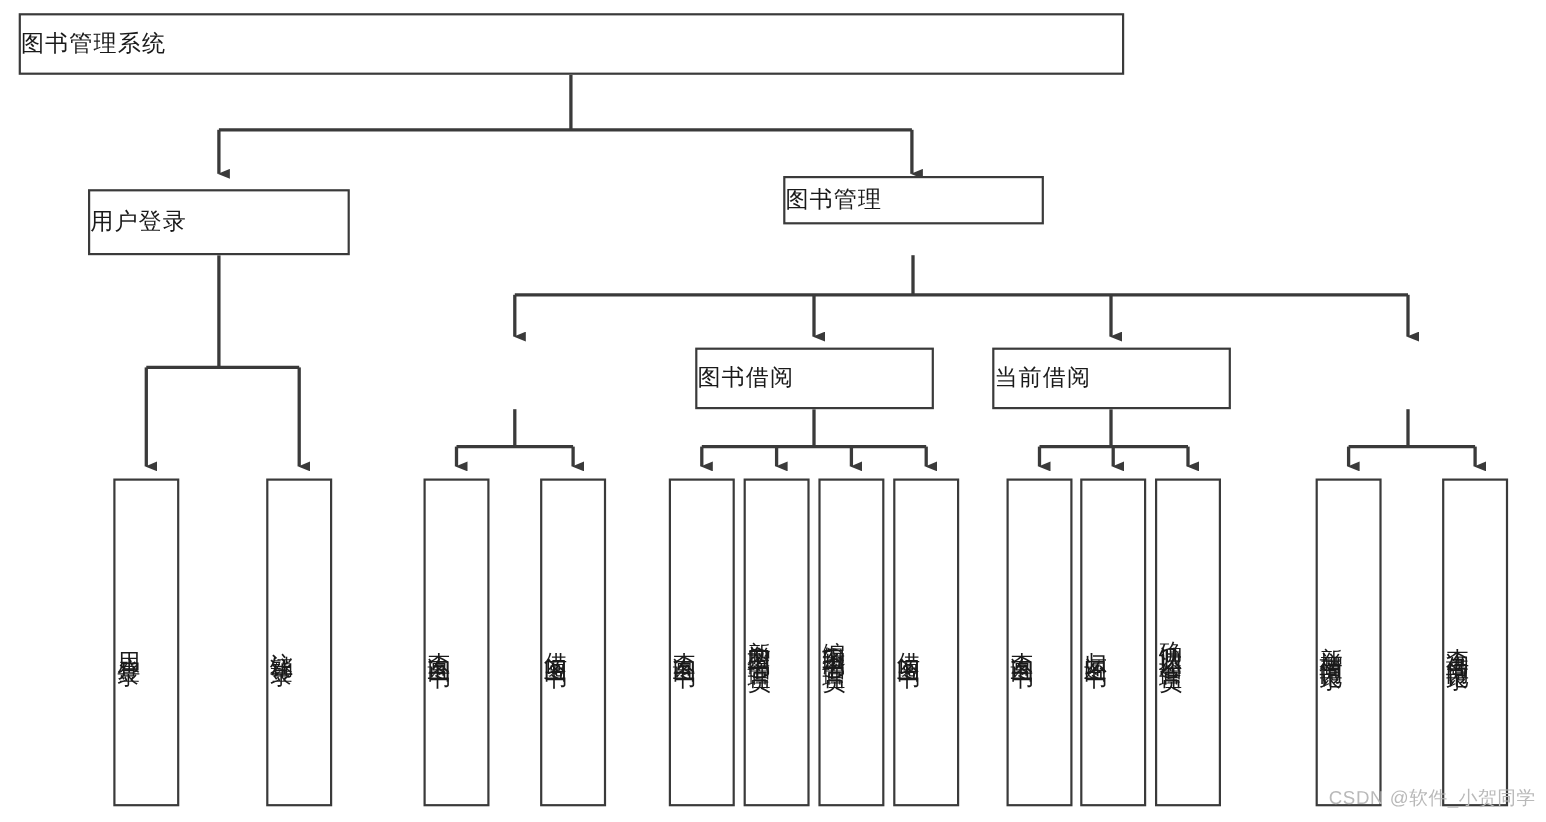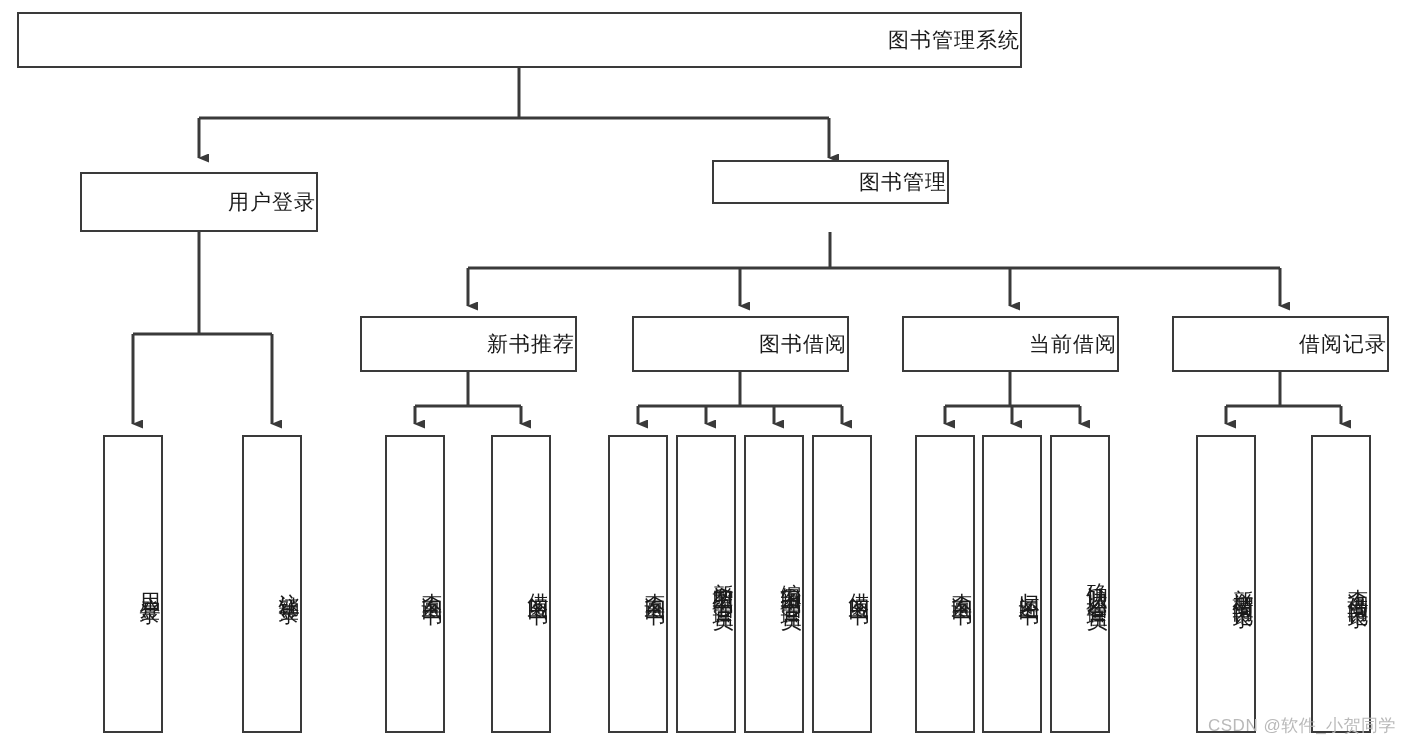--- a/index.html
+++ b/index.html
@@ -25,21 +25,21 @@
     height: 747px;
     pointer-events: none;
   }
   .node {
     position: absolute;
     box-sizing: border-box;
     border: 2px solid #3a3a3a;
     background: #ffffff;
     display: flex;
     align-items: center;
-    justify-content: flex-end;
+    justify-content: flex-start;
     color: #1a1a1a;
   }
   .node.h {
     font-size: 21px;
     letter-spacing: 1px;
     line-height: 1.2;
   }
   .node.v {
     font-size: 21px;
   }
@@ -121,31 +121,25 @@
     <span>图书管理系统</span>
   </div>
 
   <div class="node h" style="left:80px; top:172px; width:238px; height:60px;">
     <span>用户登录</span>
   </div>
   <div class="node h" style="left:712px; top:160px; width:237px; height:44px;">
     <span>图书管理</span>
   </div>
 
-  <div class="node h" style="left:360px; top:316px; width:217px; height:56px;">
-    <span>新书推荐</span>
-  </div>
   <div class="node h" style="left:902px; top:316px; width:217px; height:56px;">
     <span>当前借阅</span>
   </div>
   <div class="node h" style="left:632px; top:316px; width:217px; height:56px;">
     <span>图书借阅</span>
-  </div>
-  <div class="node h" style="left:1172px; top:316px; width:217px; height:56px;">
-    <span>借阅记录</span>
   </div>
 
   <div class="node v" style="left:103px; top:435px; width:60px; height:298px;">
     <span class="vtext">用户登录</span>
   </div>
   <div class="node v" style="left:242px; top:435px; width:60px; height:298px;">
     <span class="vtext">注销登录</span>
   </div>
 
   <div class="node v" style="left:385px; top:435px; width:60px; height:298px;">

